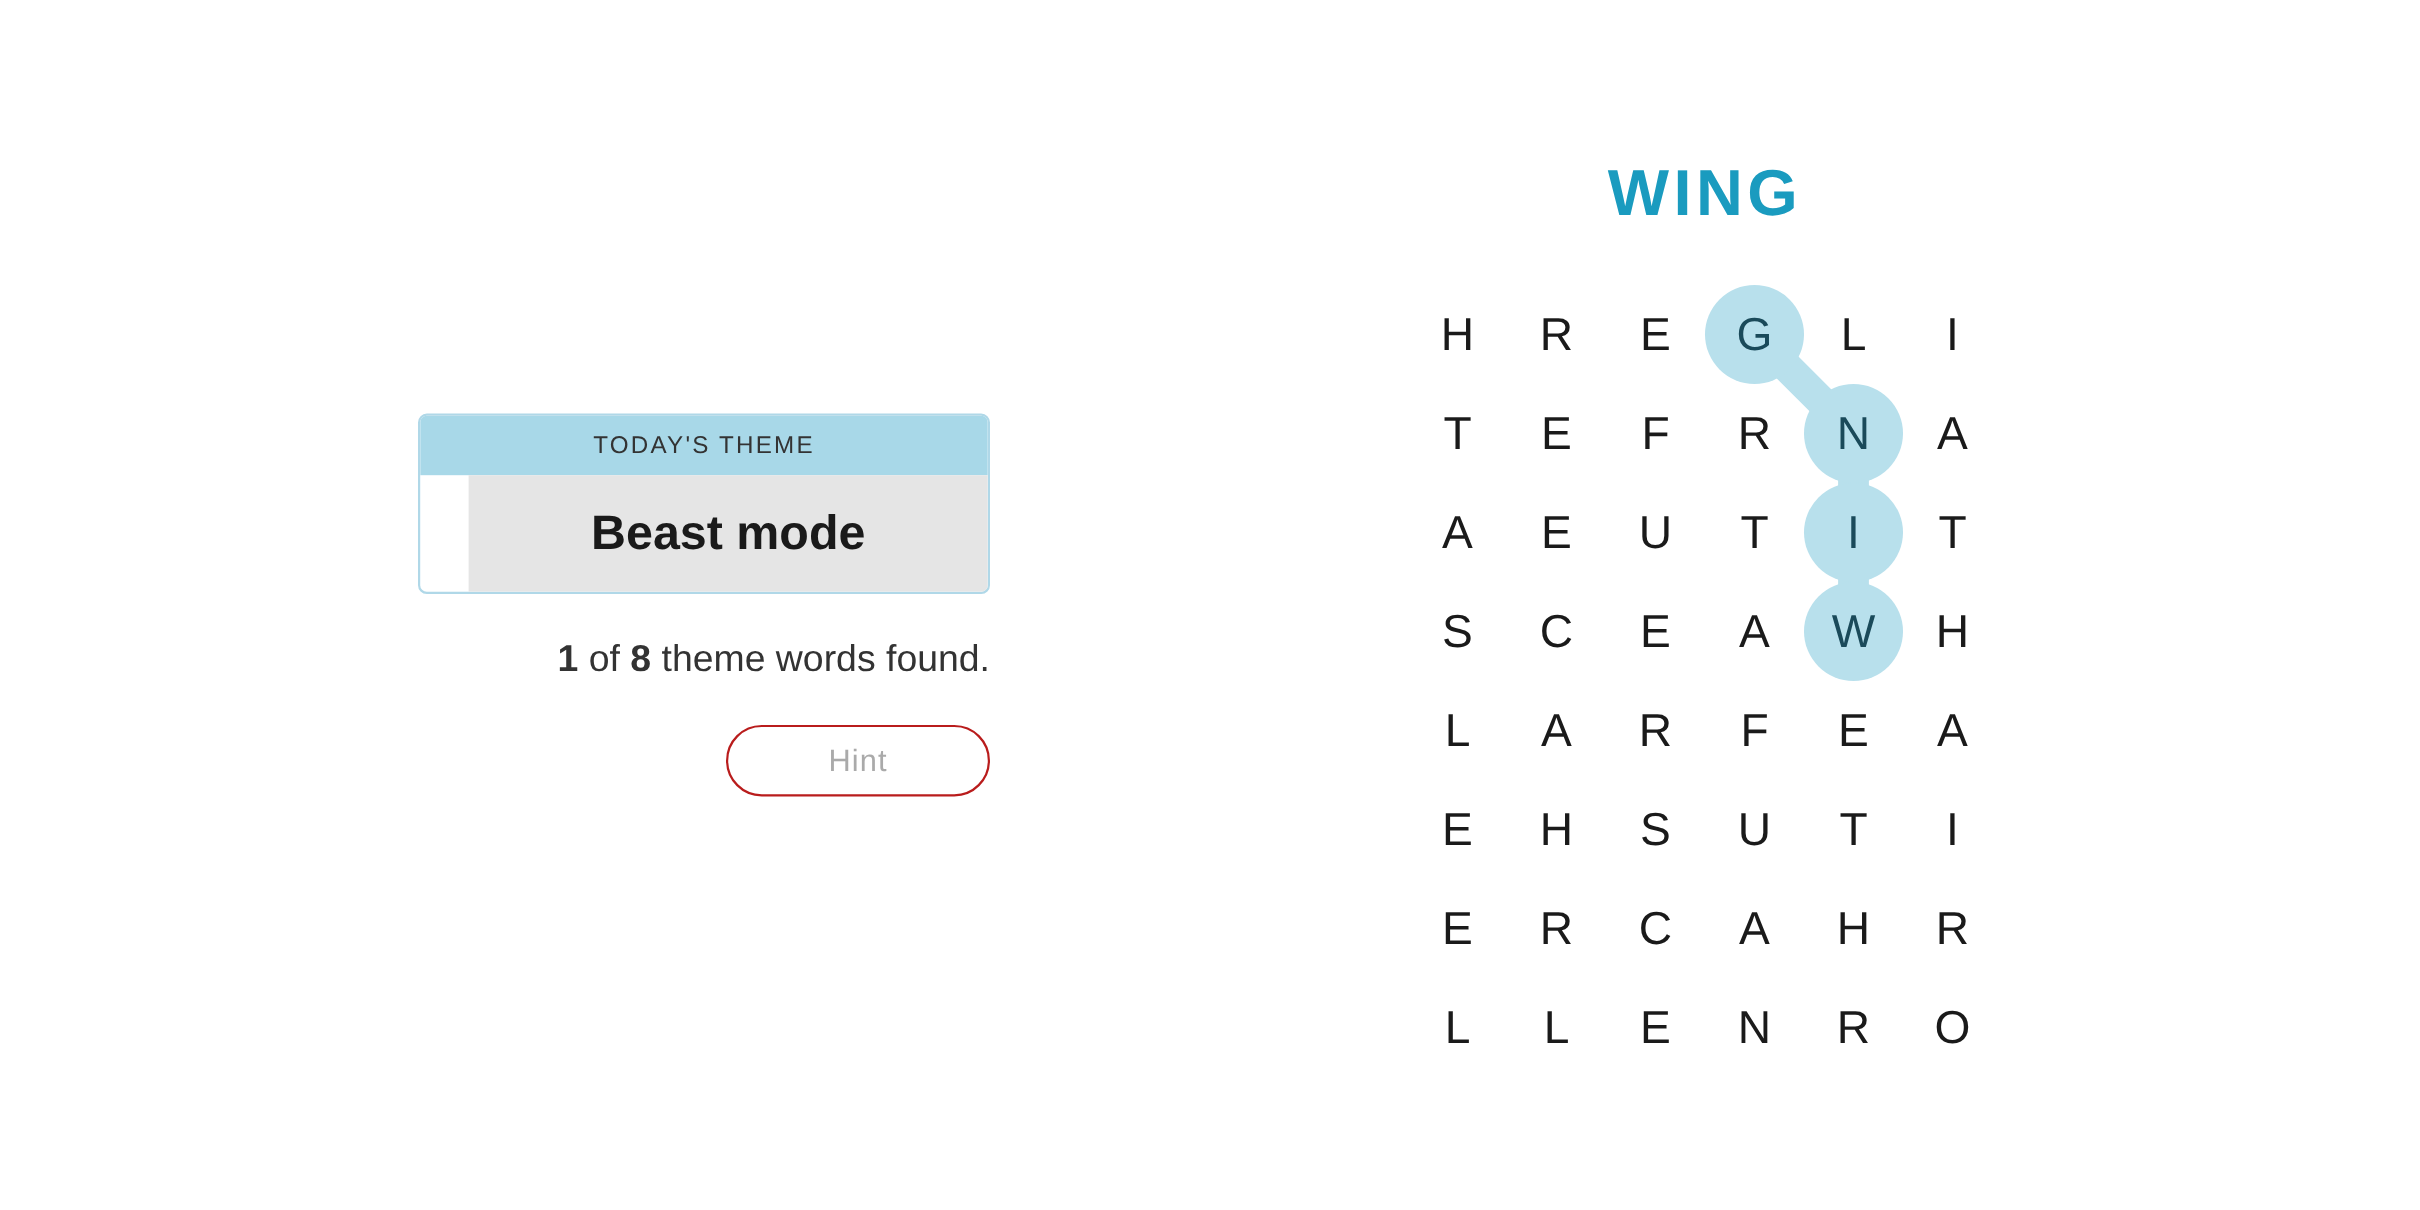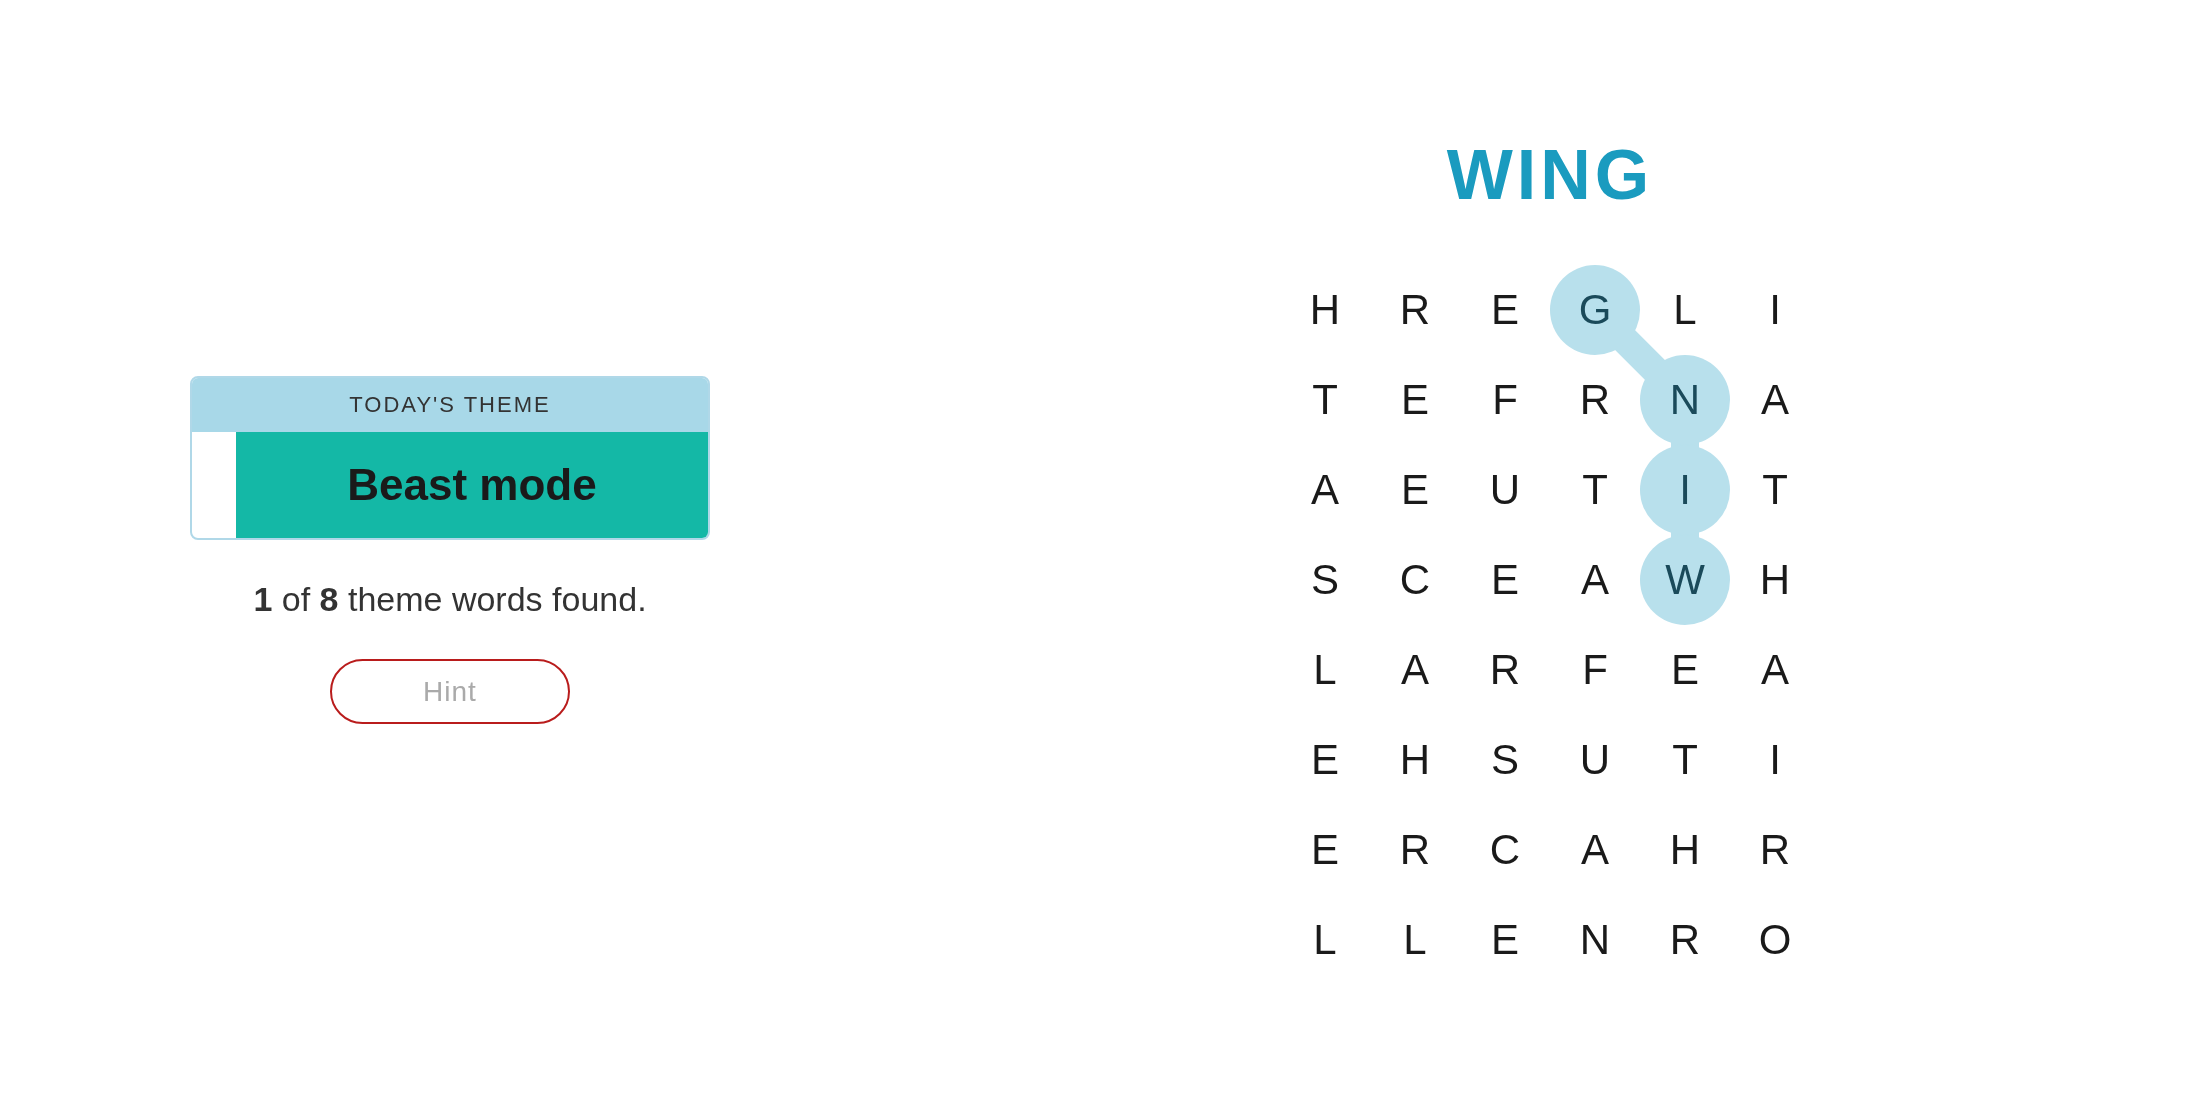--- a/index.html
+++ b/index.html
@@ -12,21 +12,21 @@
       overflow: hidden;
       display: flex;
       align-items: center;
     }
 
     .left-panel {
       width: 900px;
       height: 100%;
       display: flex;
       flex-direction: column;
-      align-items: center;
+      align-items: flex-end;
       justify-content: center;
       gap: 40px;
     }
 
     .theme-box {
       width: 520px;
       border: 2px solid #b0d8e8;
       border-radius: 8px;
       overflow: hidden;
     }
@@ -36,21 +36,21 @@
       text-align: center;
       padding: 14px 20px;
       font-size: 22px;
       font-family: Arial, sans-serif;
       letter-spacing: 2px;
       color: #333;
       font-weight: 500;
     }
 
     .theme-body {
-      background: #14b8a6;
+      background: #e5e5e5;
       text-align: center;
       padding: 28px 20px;
       margin-left: 44px;
     }
 
     .theme-title {
       font-size: 44px;
       font-weight: bold;
       color: #1a1a1a;
       font-family: Arial, sans-serif;
@@ -83,21 +83,21 @@
       flex: 1;
       height: 100%;
       display: flex;
       flex-direction: column;
       align-items: center;
       justify-content: center;
       padding-top: 20px;
     }
 
     .word-title {
-      font-size: 70px;
+      font-size: 59px;
       font-weight: bold;
       color: #1a9bbf;
       font-family: Arial, sans-serif;
       letter-spacing: 4px;
       margin-bottom: 50px;
       text-align: center;
     }
 
     .grid-container {
       position: relative;

